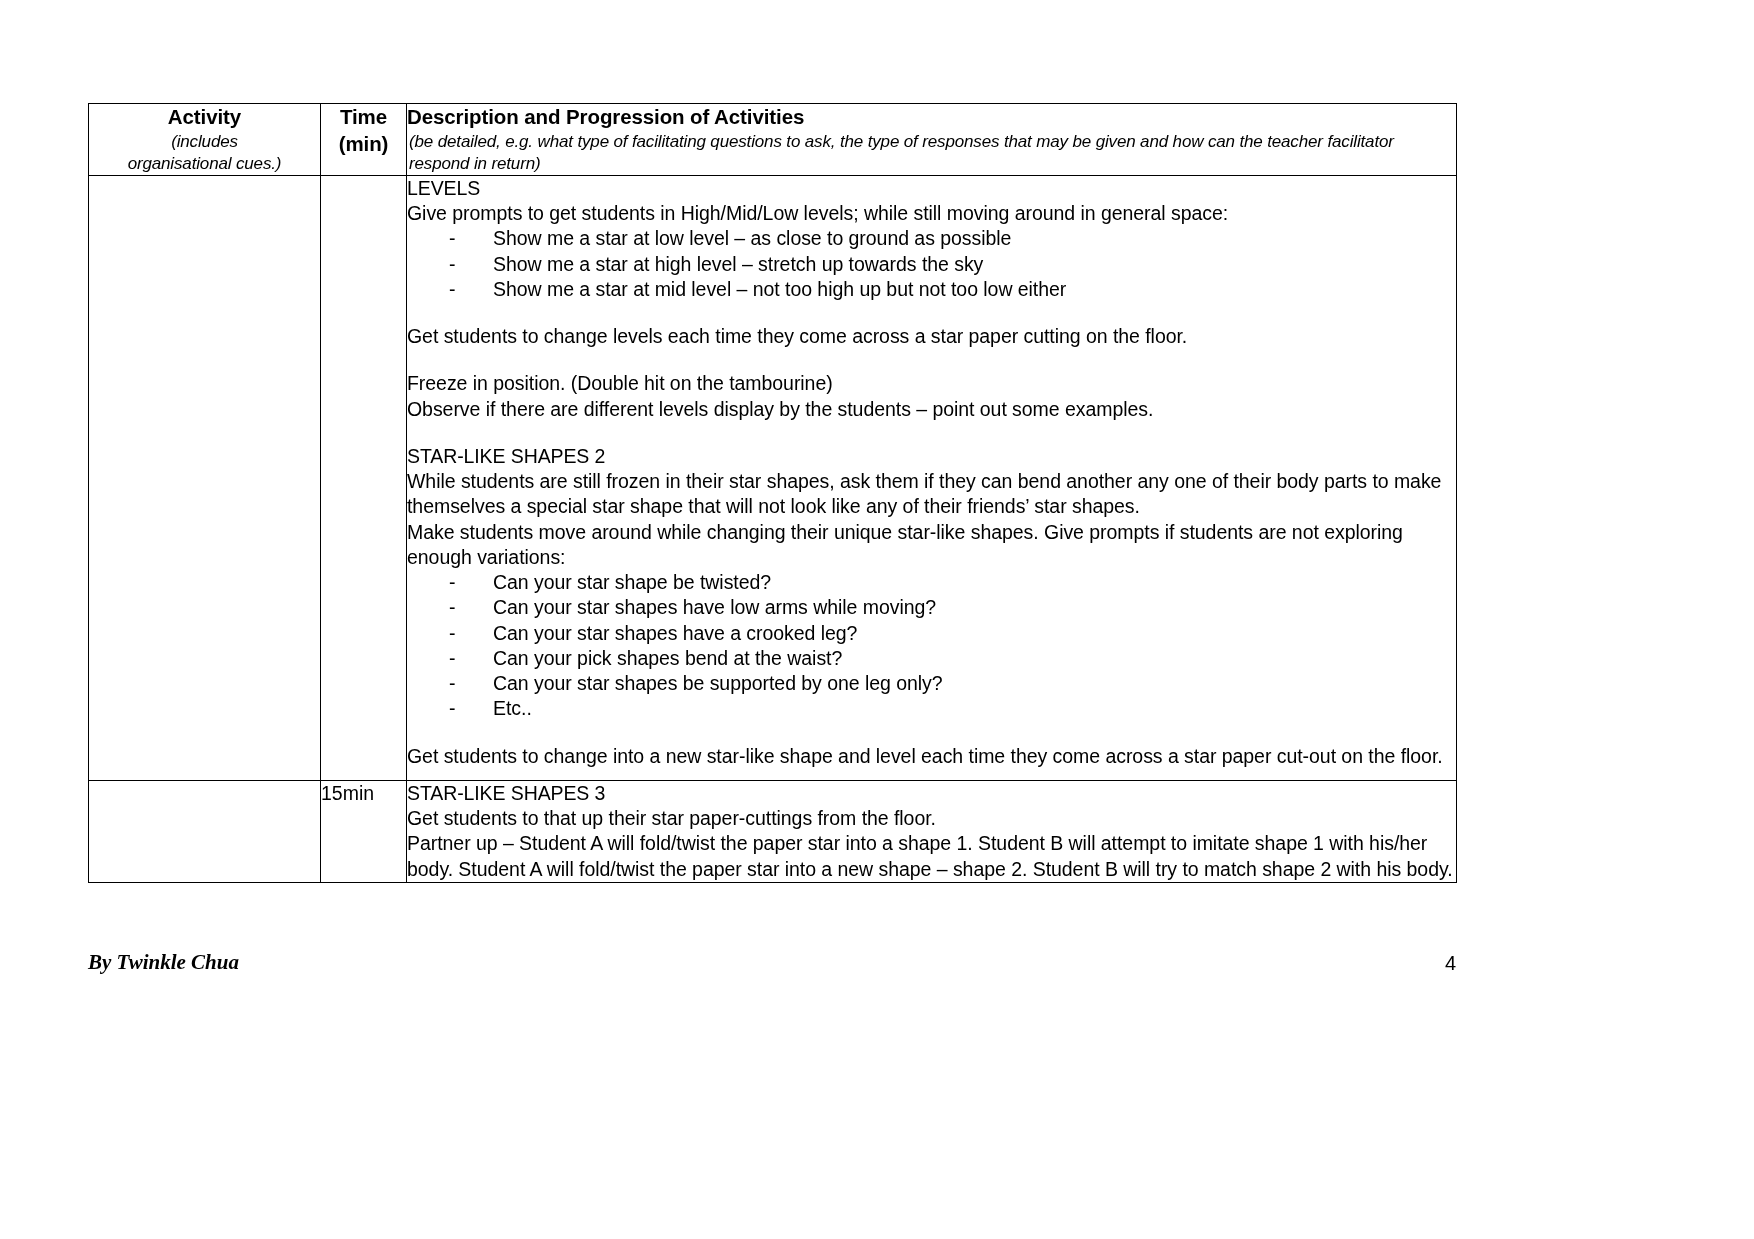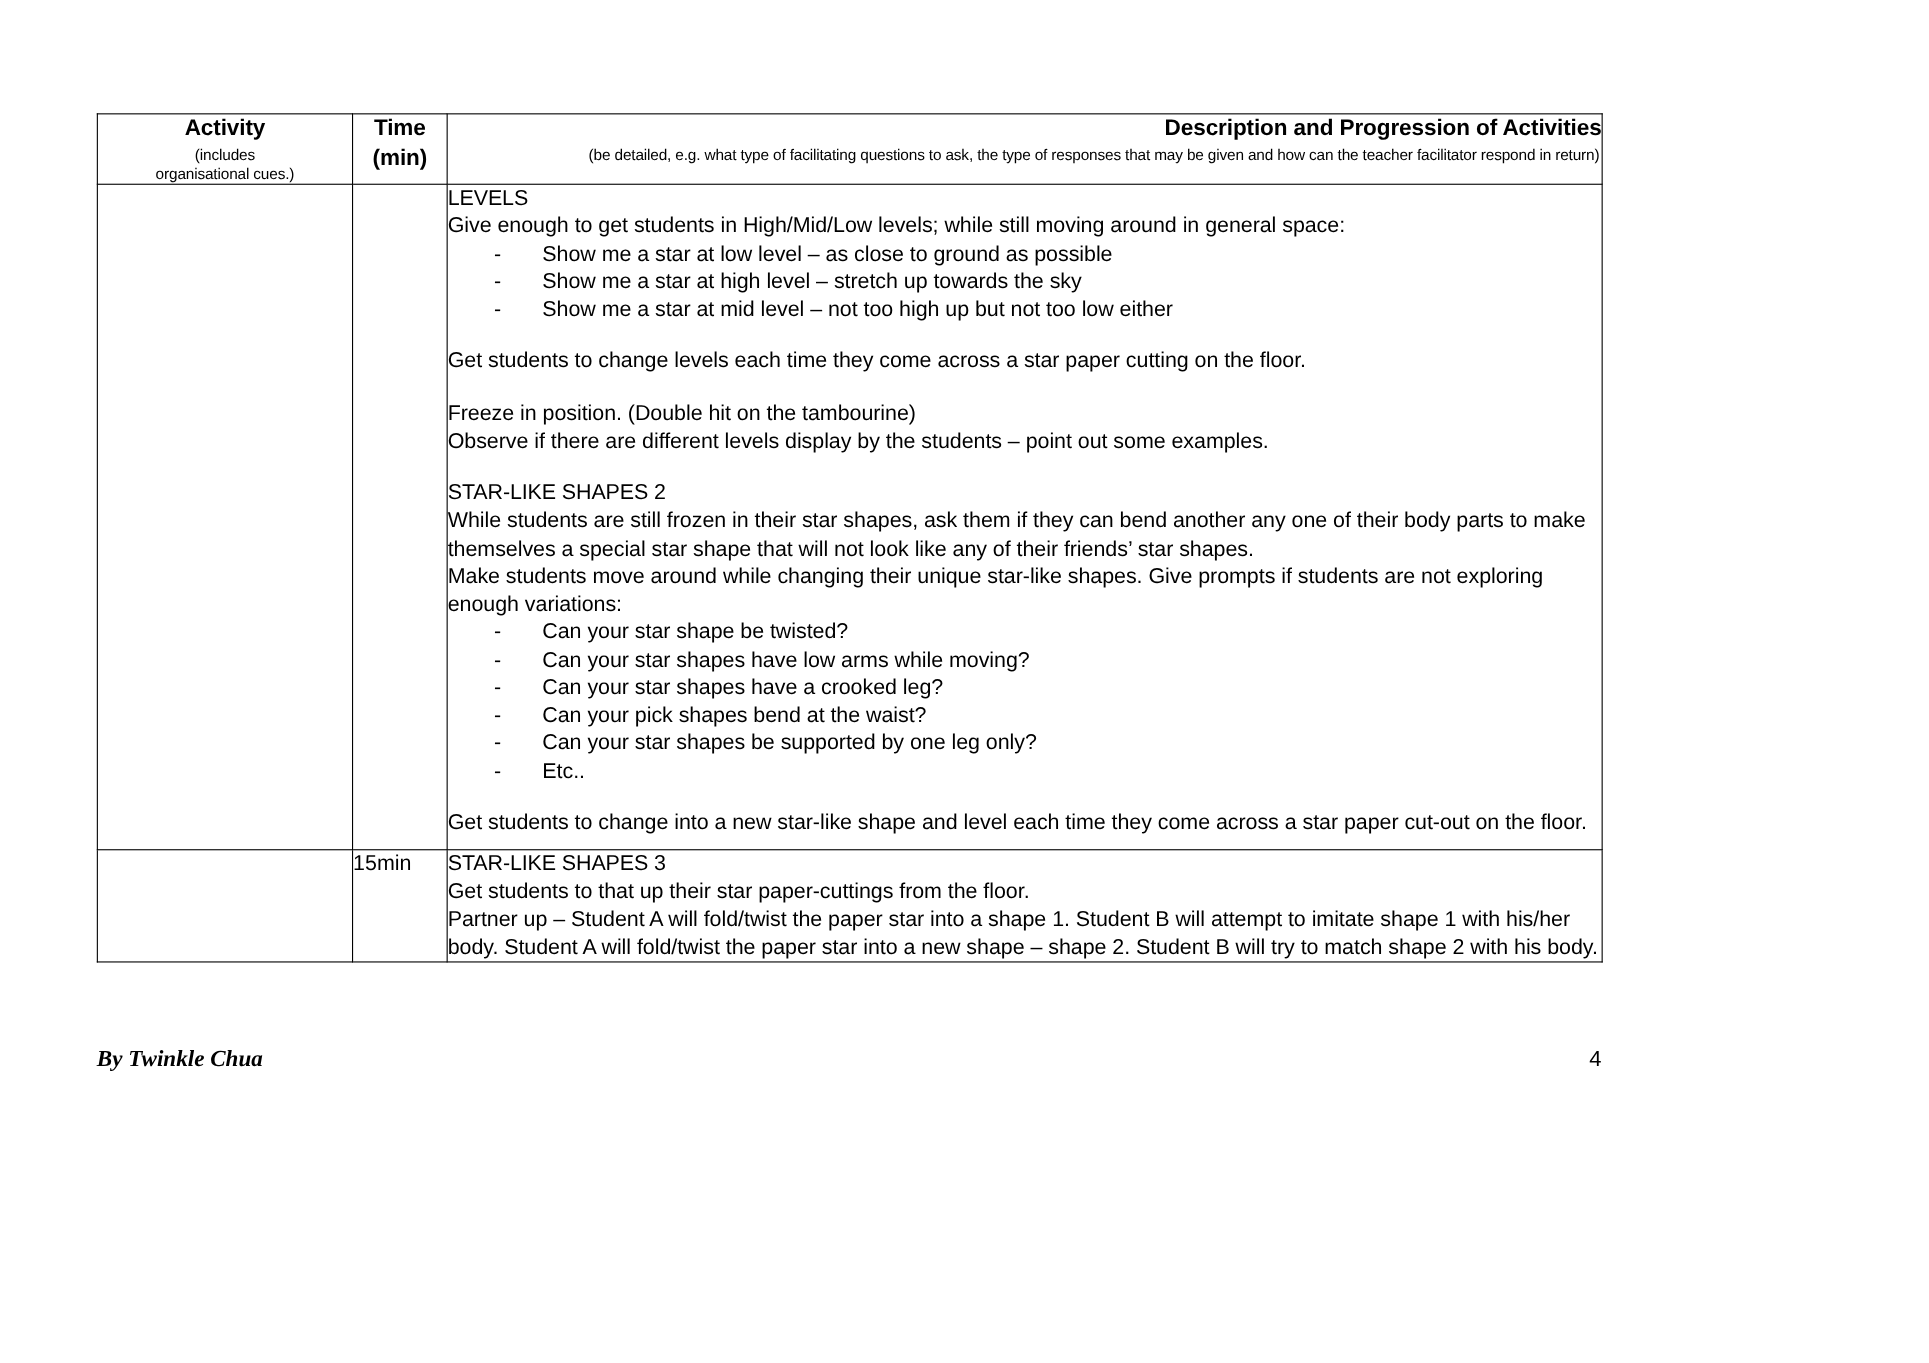--- a/index.html
+++ b/index.html
@@ -48,25 +48,26 @@
     text-align: center;
     padding: 6px 4px 9px 4px;
     line-height: 1.30;
   }
   .hdr-title {
     font-weight: bold;
     font-size: 20.5px;
     letter-spacing: -0.1px;
   }
   .hdr-sub {
-    font-size: 14px;
+    font-style: italic;
+    font-size: 17px;
     letter-spacing: -0.15px;
   }
   .hdr-desc {
-    text-align: right;
+    text-align: left;
     padding: 6px 8px 9px 8px;
     line-height: 1.30;
   }
   .hdr-desc .hdr-sub {
     display: block;
     padding: 0 2px;
   }
 
   
   .body-cell {
@@ -173,21 +174,21 @@
       <tr>
         <td class="body-cell">
           <div></div>
         </td>
         <td class="time-cell">
           <div></div>
         </td>
         <td class="desc-cell">
 
           <div class="sec-head">LEVELS</div>
-          <div class="para">Give enough to get students in High/Mid/Low levels; while still moving around in general space:</div>
+          <div class="para">Give prompts to get students in High/Mid/Low levels; while still moving around in general space:</div>
 
           <ul class="dashlist">
             <li><span class="dash">-</span><span>Show me a star at low level – as close to ground as possible</span></li>
             <li><span class="dash">-</span><span>Show me a star at high level – stretch up towards the sky</span></li>
             <li><span class="dash">-</span><span>Show me a star at mid level – not too high up but not too low either</span></li>
           </ul>
 
           <div class="spacer"></div>
 
           <div class="para">Get students to change levels each time they come across a star paper cutting on the floor.</div>

